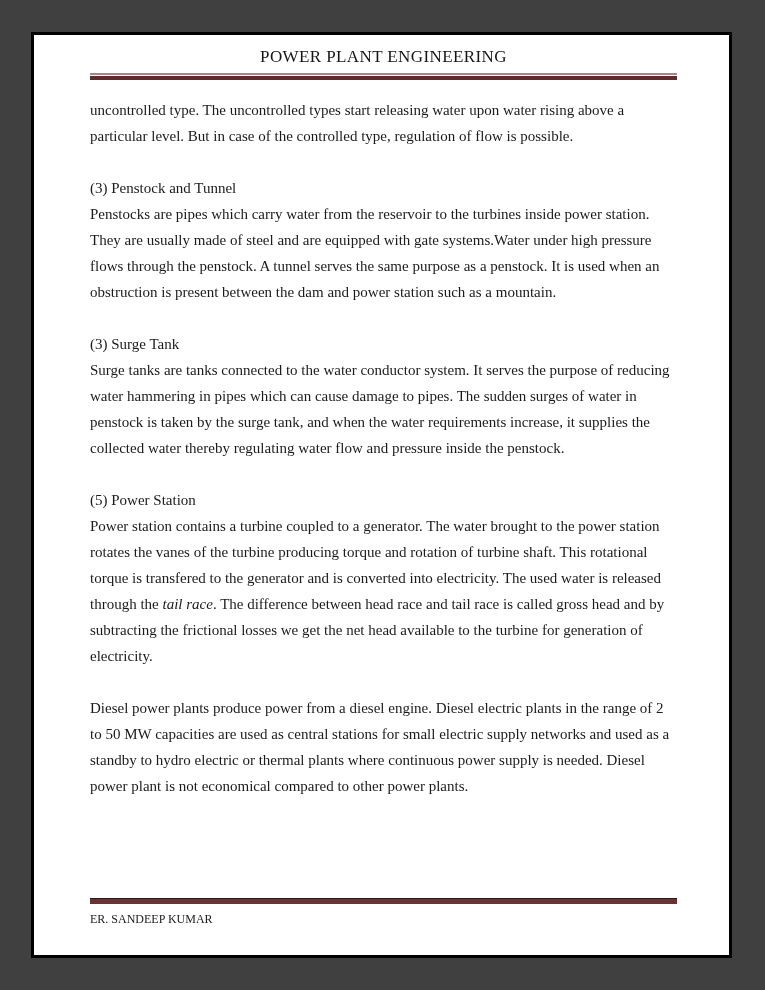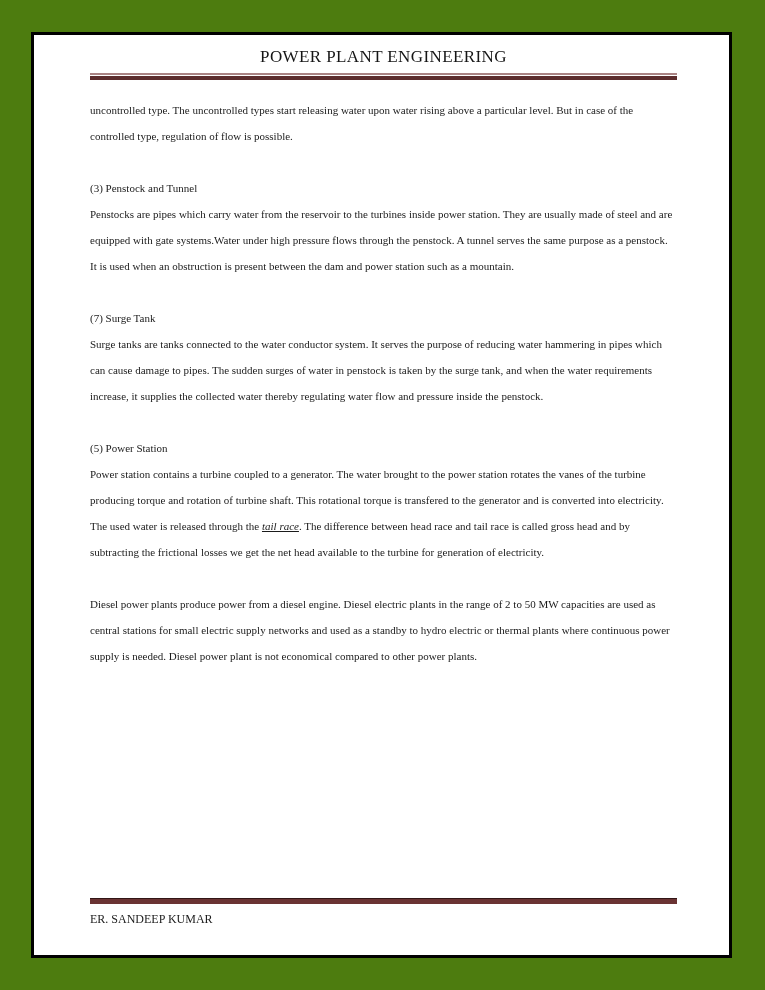--- a/index.html
+++ b/index.html
@@ -8,21 +8,21 @@
     background: #ffffff;
     width: 765px;
     height: 990px;
     font-family: "Liberation Serif", "DejaVu Serif", serif;
     color: #1b1b1b;
   }
   .canvas {
     position: relative;
     width: 765px;
     height: 990px;
-    background: #4d7c0f;
+    background: #404040;
     overflow: hidden;
   }
   .page {
     position: absolute;
     left: 31px;
     top: 32px;
     width: 701px;
     height: 926px;
     border: 3px solid #000000;
     box-sizing: border-box;
@@ -54,31 +54,30 @@
   }
   .rule-header .thick {
     height: 4px;
     background: #5c2d2d;
   }
   .content {
     flex: 1 1 auto;
     overflow: hidden;
   }
   .block {
-    font-size: 11px;
+    font-size: 15px;
     line-height: 26px;
     margin-bottom: 26px;
     text-align: left;
   }
   .block .heading {
     font-weight: normal;
   }
   .italic {
     font-style: italic;
-    text-decoration: underline;
   }
   
   .footer {
     flex: 0 0 auto;
   }
   .rule-footer {
     height: 5px;
     background: #6a3333;
     border-top: 1px solid #321616;
     margin-bottom: 7px;
@@ -111,21 +110,21 @@
     <div class="content">
 
     <div class="block">
           <div class="para"><span>uncontrolled type. The uncontrolled types start releasing water upon water rising above a particular level. But in case of the controlled type, regulation of flow is possible.</span></div>
         </div>
         <div class="block">
           <div class="heading">(3) Penstock and Tunnel</div>
           <div class="para"><span>Penstocks are pipes which carry water from the reservoir to the turbines inside power station. They are usually made of  steel and are equipped with gate systems.Water under high pressure flows through the penstock. A tunnel serves the same purpose as a penstock. It is used when an obstruction is present between the dam and power station such as a mountain.</span></div>
         </div>
         <div class="block">
-          <div class="heading">(7) Surge Tank</div>
+          <div class="heading">(3) Surge Tank</div>
           <div class="para"><span>Surge tanks are tanks connected to the water conductor system. It serves the purpose of reducing water hammering in pipes which can cause damage to pipes. The sudden surges of water in penstock is taken by the surge tank, and when the water requirements increase, it supplies the collected water thereby regulating water flow and pressure inside the penstock.</span></div>
         </div>
         <div class="block">
           <div class="heading">(5) Power Station</div>
           <div class="para"><span>Power station contains a turbine coupled to a generator. The water brought to the power station rotates the vanes of the turbine producing  torque and rotation of turbine shaft. This rotational torque is transfered to the generator and is converted into electricity. The used water is released through the </span><span class="italic">tail race</span><span>. The difference between head race and tail race is called gross head and by subtracting the frictional losses we get the net head available to the turbine for generation of electricity.</span></div>
         </div>
         <div class="block">
           <div class="para"><span>Diesel power plants produce power from a diesel engine. Diesel electric plants in the range of 2 to 50 MW capacities are used as central stations for small electric supply networks and used as a standby to hydro electric or thermal plants where continuous power supply is needed. Diesel power plant is not economical compared to other power plants.</span></div>
         </div>
       </div>

